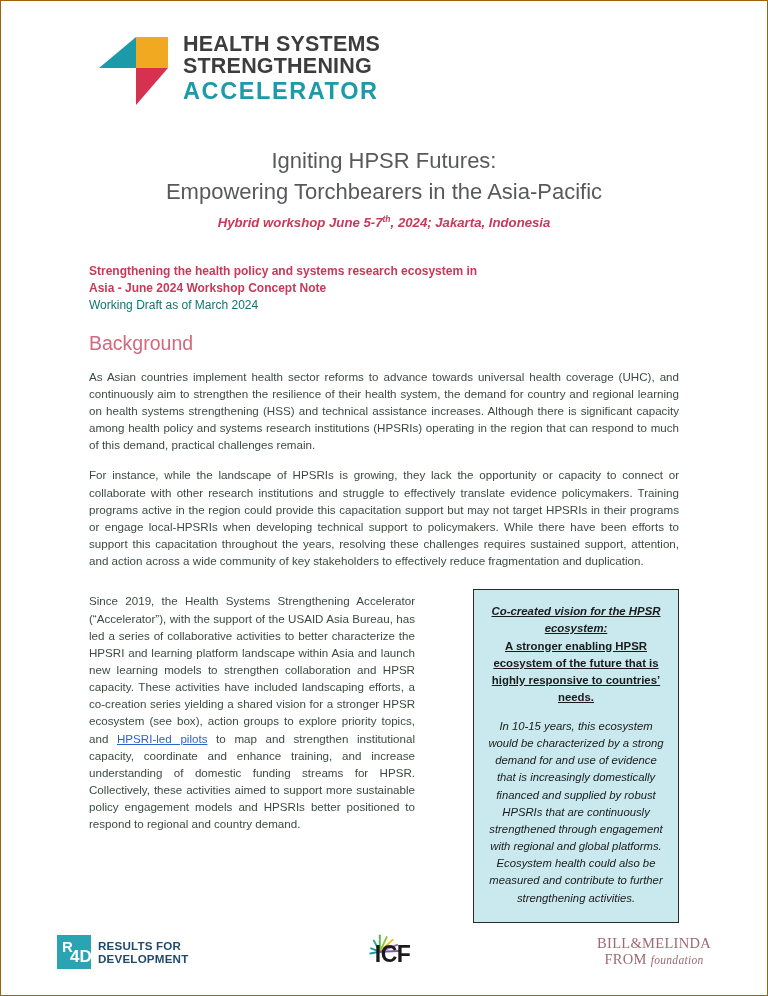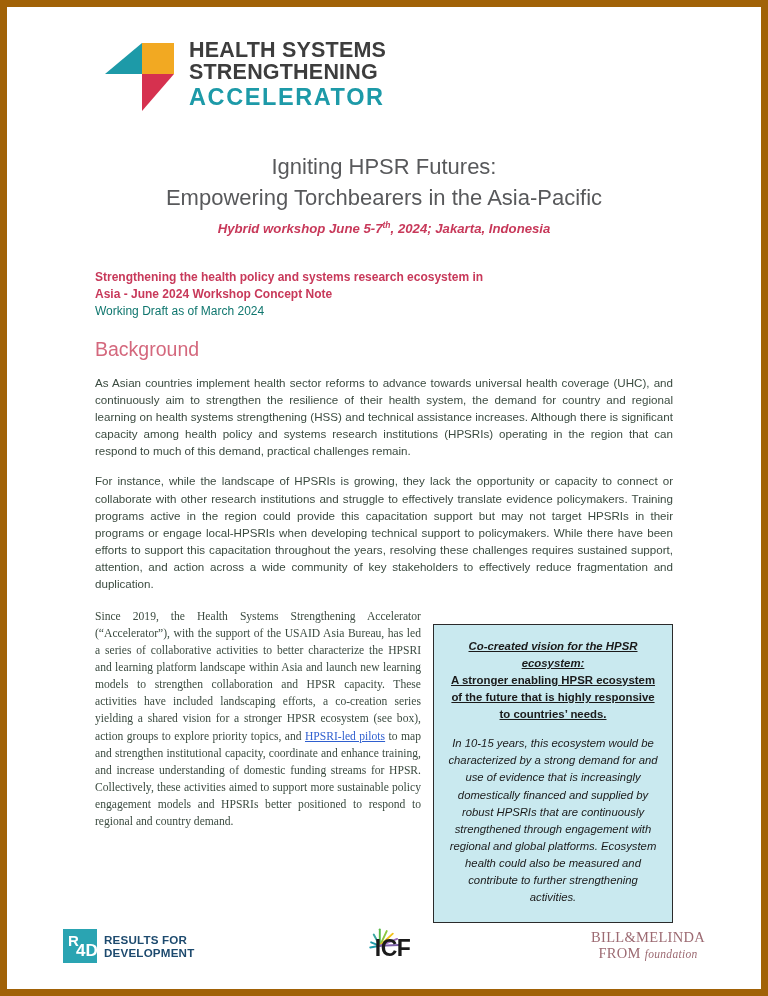--- a/index.html
+++ b/index.html
@@ -11,21 +11,21 @@
     width: 768px;
     height: 996px;
     font-family: "Liberation Sans", sans-serif;
     overflow: hidden;
   }
   .page {
     position: relative;
     width: 768px;
     height: 996px;
     background: #ffffff;
-    border: 7px solid #a16207;
+    border: 1px solid #a16207;
     box-sizing: border-box;
   }
 
   
   .header {
     padding: 30px 0 6px 0;
     display: flex;
     justify-content: flex-start;
   }
   .brand {
@@ -115,34 +115,33 @@
   .two-col {
     display: flex;
     margin-top: 15px;
     align-items: flex-start;
   }
   .col-left {
     width: 326px;
     flex: 0 0 auto;
   }
   .col-left p.body-text {
-    margin-top: 0;
-    font-family: Liberation Serif, serif;
+    margin-top: 8px;
   }
   .col-spacer {
     flex: 1 1 auto;
   }
   .callout {
-    width: 240px;
+    width: 206px;
     flex: 0 0 auto;
     background: #c9e9ef;
     border: 1px solid #2b2b2b;
     box-sizing: border-box;
     padding: 13px 14px 15px 14px;
-    margin-top: 16px;
+    margin-top: 5px;
   }
   .callout-head {
     text-align: center;
     font-size: 11.4px;
     line-height: 1.5;
     color: #1a1a1a;
   }
   .callout-head .ch-italic {
     font-weight: bold;
     font-style: italic;

